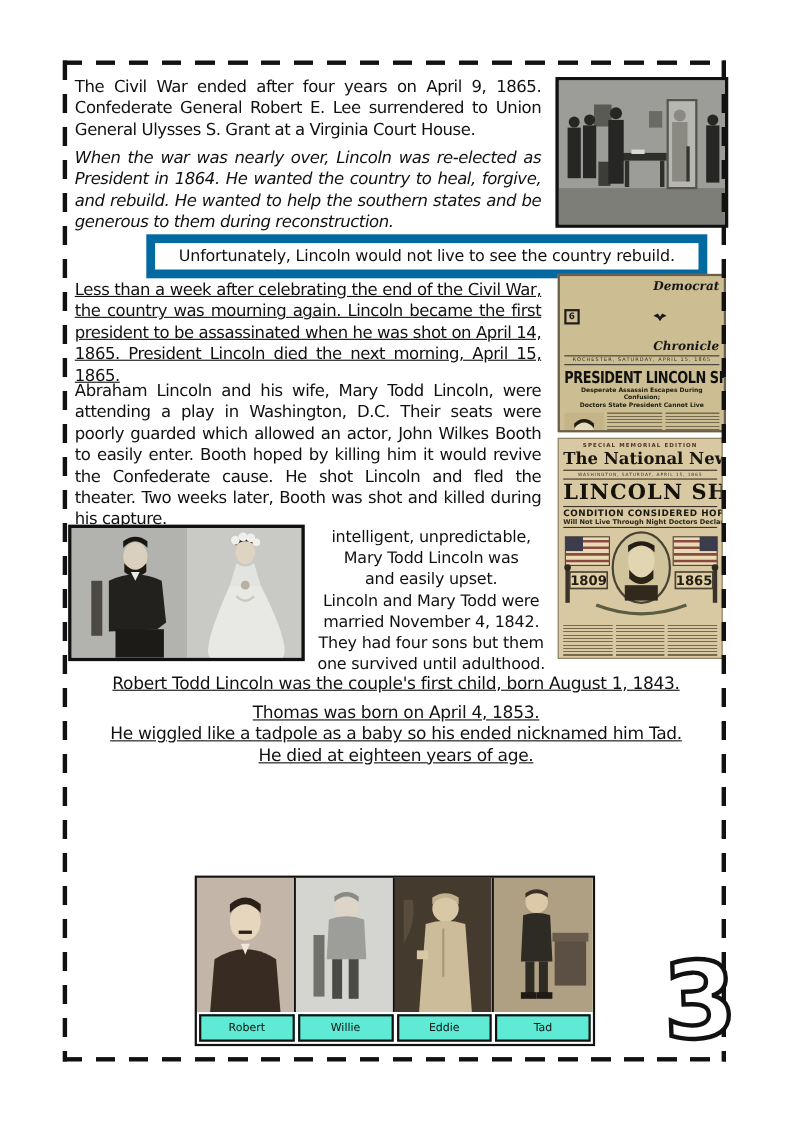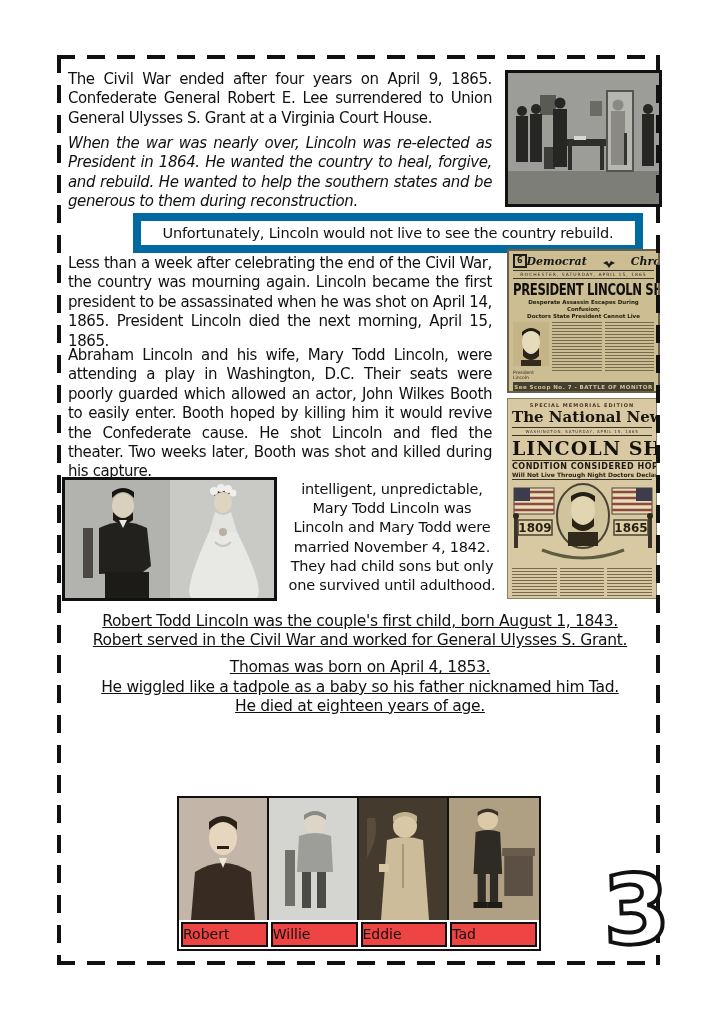--- a/index.html
+++ b/index.html
@@ -16,21 +16,21 @@
         font-size:14.5px;line-height:24px;letter-spacing:-0.2px;margin-left:28px;}
   .imgbox{position:absolute;border:3px solid #111;background:#aaa;box-sizing:border-box;}
   .imgbox svg{display:block;width:100%;height:100%;}
   
   .np1{position:absolute;left:507px;top:249px;width:153px;height:144px;box-sizing:border-box;
        background:#cdbd92;border:2px solid #6b5f49;padding:3px 4px;overflow:hidden;}
   .np1-head{display:flex;align-items:center;justify-content:space-between;}
   .np1-num,.np1-extra{border:2px solid #1c1c1c;font-weight:bold;background:#cdbd92;color:#1c1c1c;
        font-size:8px;line-height:10px;padding:0 2px;}
   .np1-mast{font-family:"DejaVu Serif",serif;font-weight:bold;font-style:italic;
-       font-size:11px;color:#171717;white-space:nowrap;display:flex;align-items:flex-end;gap:16px;}
+       font-size:11px;color:#171717;white-space:nowrap;display:flex;align-items:flex-start;gap:16px;flex-direction:column;}
   .np1-date{border-top:1px solid #3a3a32;border-bottom:1px solid #3a3a32;margin-top:2px;
        font-size:4.5px;text-align:center;letter-spacing:1px;color:#2e2a20;padding:1px 0;}
   .np1-headline{font-weight:bold;font-size:15px;white-space:nowrap;color:#101010;
        transform:scaleX(0.78);transform-origin:left;margin-top:2px;letter-spacing:-0.5px;}
   .np1-sub{font-size:5.5px;font-weight:bold;text-align:center;color:#20200f;line-height:7px;}
   .np1-body{display:flex;gap:3px;margin-top:2px;}
   .np1-col{flex:1;height:50px;background:repeating-linear-gradient(#5e563f 0 1px,transparent 1px 3px);opacity:.8;}
   .np1-caption{font-size:4.5px;color:#2e2a20;}
   .np1-footer{margin-top:2px;background:#44402f;color:#cfc49a;font-size:5.5px;font-weight:bold;
        text-align:center;letter-spacing:.5px;padding:2px 0;}
@@ -56,22 +56,22 @@
        font-size:15.5px;line-height:19.2px;letter-spacing:-0.3px;}
   .songroup{margin-bottom:8px;text-decoration:underline;}
   
   .sons-table{position:absolute;left:177px;top:796px;width:364px;border:2px solid #111;
        background:#fff;box-sizing:border-box;}
   .photo-row{display:flex;}
   .photo-cell{width:25%;height:122px;border-right:2px solid #111;box-sizing:border-box;overflow:hidden;}
   .photo-cell:last-child{border-right:none;}
   .photo-cell svg{display:block;width:100%;height:100%;}
   .label-row{display:flex;padding:2px;gap:3px;}
-  .label-cell{flex:1;border:2px solid #111;font-size:14px;height:21px;line-height:21px;
-       background:#ef4444;box-sizing:content-box;letter-spacing:0;}
+  .label-cell{flex:1;border:2px solid #111;text-align:center;font-size:10px;height:21px;line-height:21px;
+       background:#5eead4;box-sizing:content-box;letter-spacing:0;}
   .pagenum{position:absolute;left:603px;top:862px;z-index:3;font-weight:bold;font-size:96px;
        line-height:96px;color:#fff;-webkit-text-stroke:4px #111;letter-spacing:0;
        transform:rotate(-2deg);}
 </style>
 </head>
 <body>
 
 <div class="page">
 
   <div class="dash h" style="left:57px;top:55px;width:603px;"></div>
@@ -108,21 +108,21 @@
       <g fill="#8a8a82">
         <circle cx="110" cy="32" r="5.5"></circle>
           <rect x="103" y="38" width="14" height="54"></rect>
       </g>
       <rect x="116" y="60" width="3" height="32" fill="#35352f"></rect>
     </svg>
   </div>
 
   <div class="callout">Unfortunately, Lincoln would not live to see the country rebuild.</div>
 
-  <div class="para" style="top:254px;">Less than a week after celebrating the end of the Civil War, the country was mourning again. Lincoln became the first president to be assassinated when he was shot on April 14, 1865. President Lincoln died the next morning, April 15, 1865.</div>
+  <div class="para" style="top:254px;text-decoration:underline;">Less than a week after celebrating the end of the Civil War, the country was mourning again. Lincoln became the first president to be assassinated when he was shot on April 14, 1865. President Lincoln died the next morning, April 15, 1865.</div>
   <div class="para" style="top:346px;">Abraham Lincoln and his wife, Mary Todd Lincoln, were attending a play in Washington, D.C. Their seats were poorly guarded which allowed an actor, John Wilkes Booth to easily enter.  Booth hoped by killing him it would revive the Confederate cause. He shot Lincoln and fled the theater. Two weeks later, Booth was shot and killed during his capture.</div>
 
   <div class="np1">
     <div class="np1-head">
       <span class="np1-num">6</span>
       <span class="np1-mast">
         <span>Democrat</span>
         <svg width="12" height="9" viewBox="0 0 12 9">
           <path d="M0,4 L4,2 L6,5 L8,2 L12,4 L8,6 L6,9 L4,6 Z" fill="#1c1c1c"></path>
         </svg>
@@ -219,34 +219,34 @@
       <path d="M150,32 Q158,38 166,32 L172,52 L144,52 Z" fill="#e3e3df"></path>
       <path d="M144,52 Q118,110 126,118 L192,118 Q200,108 172,52 Z" fill="#e8e8e4"></path>
       <path d="M150,62 Q158,70 166,62" stroke="#c8c8c2" stroke-width="2" fill="none"></path>
       <circle cx="158" cy="52" r="4" fill="#b8b0a0"></circle>
     </svg>
   </div>
 
   <div class="maryblock">
       <div>intelligent, unpredictable,</div>
       <div>Mary Todd Lincoln was</div>
+      <div>and easily upset.</div>
       <div>Lincoln and Mary Todd were</div>
       <div>married November 4, 1842.</div>
-      <div>They had child sons but only</div>
+      <div>They had four sons but them</div>
       <div>one survived until adulthood.</div>
     </div>
 
   <div class="sonslines">
     <div class="songroup">
         <div>Robert Todd Lincoln was the couple's first child, born August 1, 1843.</div>
-        <div>Robert served in the Civil War and worked for General Ulysses S. Grant.</div>
       </div>
     <div class="songroup">
         <div>Thomas was born on April 4, 1853.</div>
-        <div>He wiggled like a tadpole as a baby so his father nicknamed him Tad.</div>
+        <div>He wiggled like a tadpole as a baby so his ended nicknamed him Tad.</div>
         <div>He died at eighteen years of age.</div>
       </div>
   </div>
 
   <div class="sons-table">
     <div class="photo-row">
       <div class="photo-cell">
         <svg viewBox="0 0 88 122" preserveAspectRatio="none">
           <rect width="88" height="122" fill="#c3b6a8"></rect>
           <ellipse cx="44" cy="40" rx="14" ry="17" fill="#e6d6bd"></ellipse>

